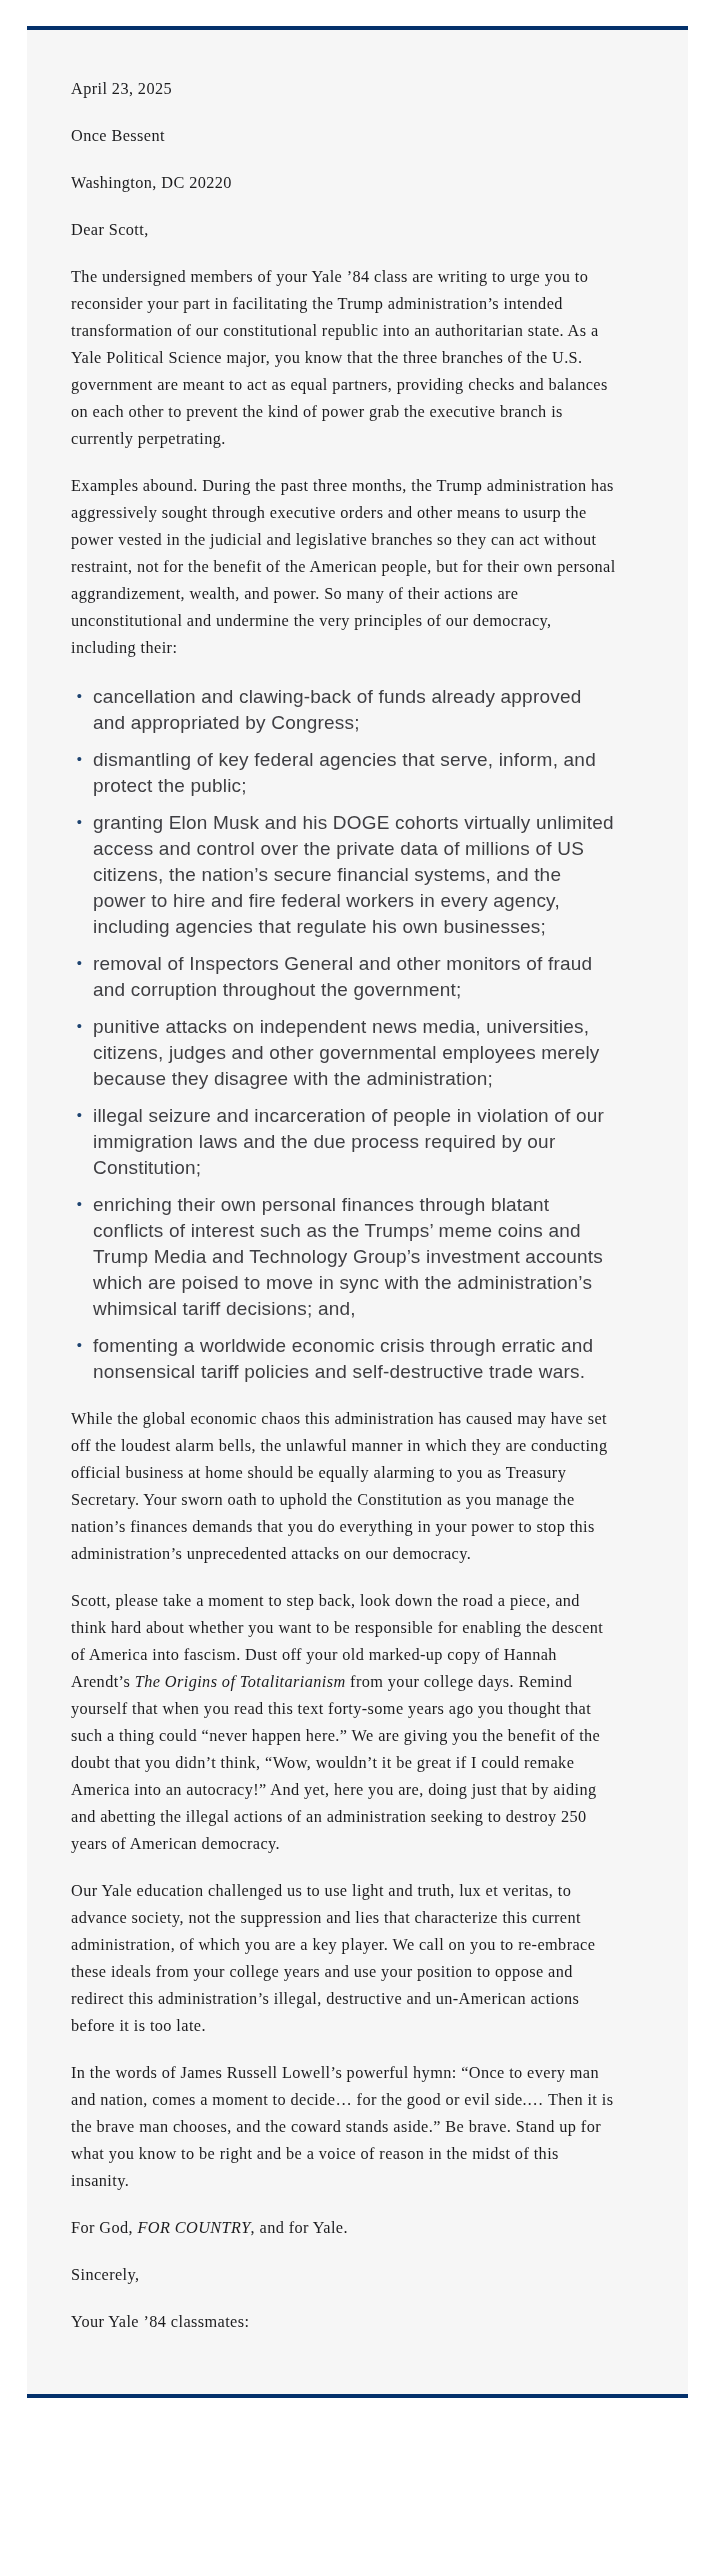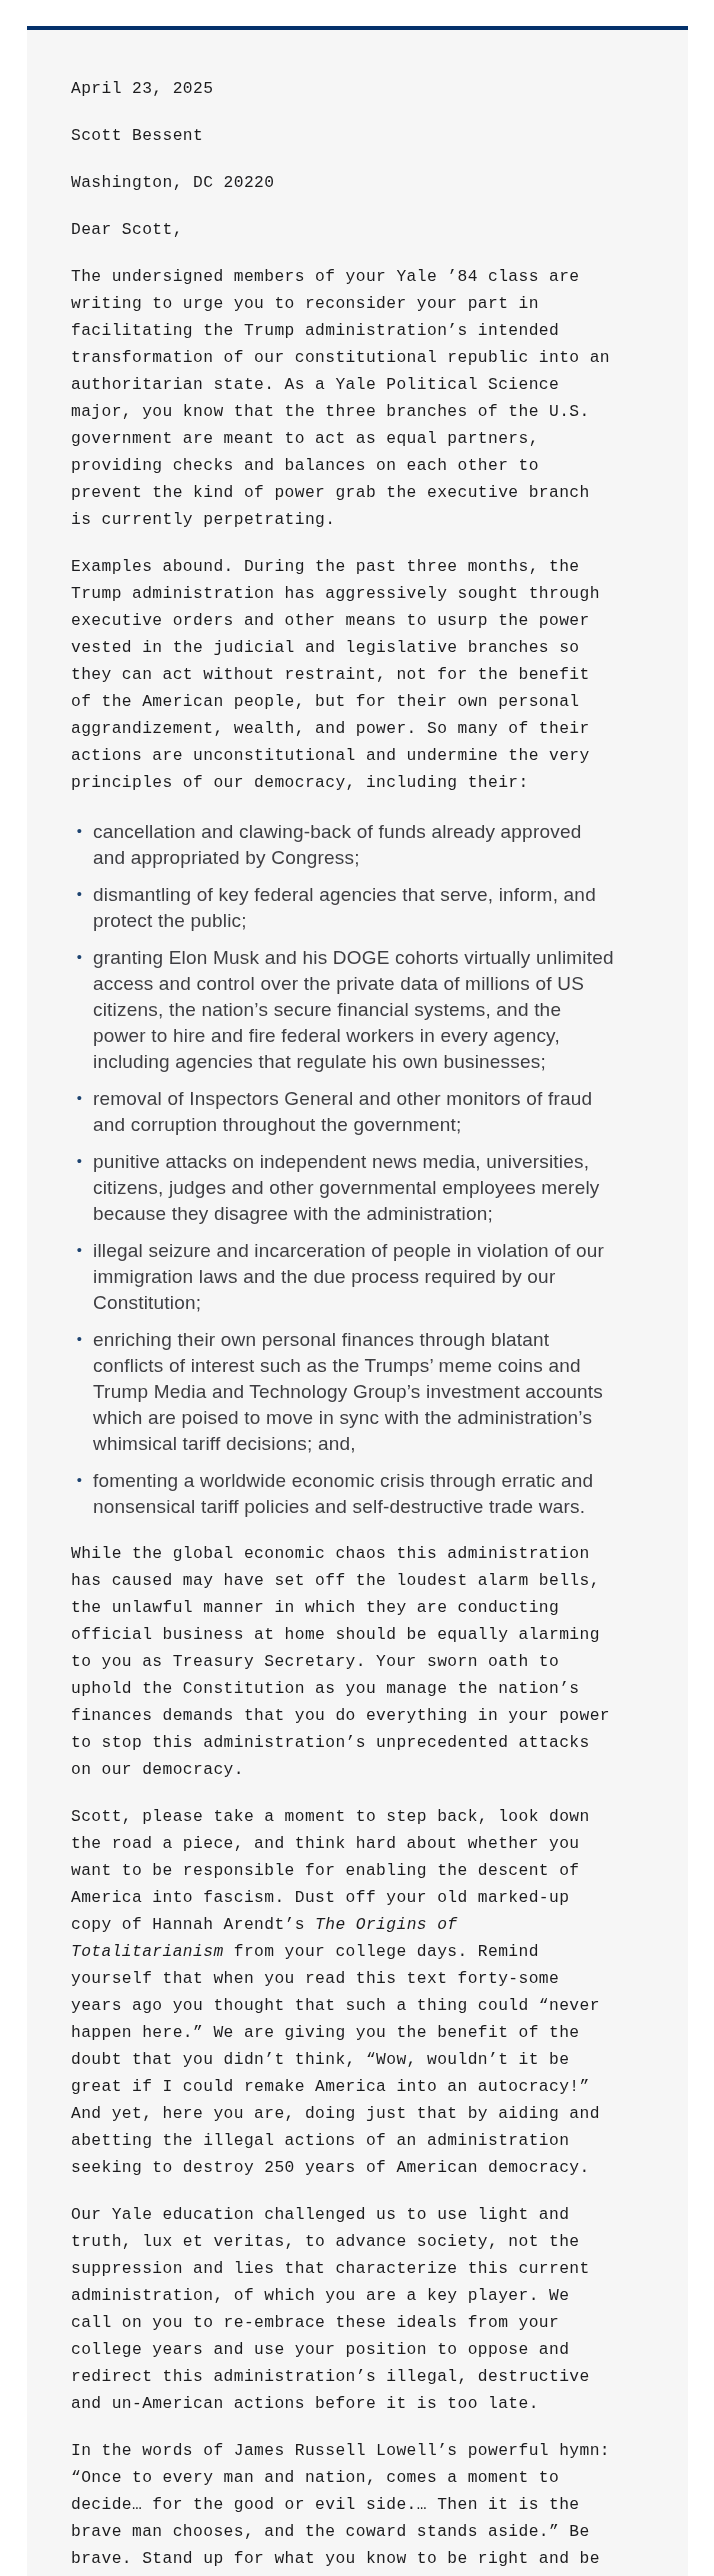--- a/index.html
+++ b/index.html
@@ -18,21 +18,21 @@
   }
   .panel {
     width: 661px;
     margin: 0 auto;
     box-sizing: border-box;
     background: var(--panel, #f6f6f6);
     padding: 45px 44px 39px 44px;
   }
   .content { max-width: 548px; }
   p.line {
-    font-family: Liberation Mono, monospace;
+    font-family: Liberation Serif, serif;
     font-size: 16.3px;
     line-height: 27px;
     letter-spacing: 0.4px;
     color: var(--ink, #1c1c1e);
     margin: 0 0 20px 0;
   }
   p.line em { font-style: italic; }
   ul.grievances {
     list-style: none;
     margin: 23px 0 20px 0;
@@ -59,41 +59,42 @@
 </style>
 </head>
 <body>
 
 <div class="page">
   <div class="rule"></div>
   <div class="panel">
     <div class="content">
       <p class="line">April 23, 2025</p>
       <div id="recipient">
-          <p class="line">Scott Bessent</p>
+          <p class="line">Once Bessent</p>
           <p class="line">Washington, DC 20220</p>
         </div>
       <p class="line">Dear Scott,</p>
       <div id="body">
           <p class="line"><span>The undersigned members of your Yale ’84 class are writing to urge you to reconsider your part in facilitating the Trump administration’s intended transformation of our constitutional republic into an authoritarian state. As a Yale Political Science major, you know that the three branches of the U.S. government are meant to act as equal partners, providing checks and balances on each other to prevent the kind of power grab the executive branch is currently perpetrating.</span></p>
           <p class="line"><span>Examples abound. During the past three months, the Trump administration has aggressively sought through executive orders and other means to usurp the power vested in the judicial and legislative branches so they can act without restraint, not for the benefit of the American people, but for their own personal aggrandizement, wealth, and power. So many of their actions are unconstitutional and undermine the very principles of our democracy, including their:</span></p>
           <ul class="grievances">
             <li class="grievance">cancellation and clawing-back of funds already approved and appropriated by Congress;</li>
             <li class="grievance">dismantling of key federal agencies that serve, inform, and protect the public;</li>
             <li class="grievance">granting Elon Musk and his DOGE cohorts virtually unlimited access and control over the private data of millions of US citizens, the nation’s secure financial systems, and the power to hire and fire federal workers in every agency, including agencies that regulate his own businesses;</li>
             <li class="grievance">removal of Inspectors General and other monitors of fraud and corruption throughout the government;</li>
             <li class="grievance">punitive attacks on independent news media, universities, citizens, judges and other governmental employees merely because they disagree with the administration;</li>
             <li class="grievance">illegal seizure and incarceration of people in violation of our immigration laws and the due process required by our Constitution;</li>
             <li class="grievance">enriching their own personal finances through blatant conflicts of interest such as the Trumps’ meme coins and Trump Media and Technology Group’s investment accounts which are poised to move in sync with the administration’s whimsical tariff decisions; and,</li>
             <li class="grievance">fomenting a worldwide economic crisis through erratic and nonsensical tariff policies and self-destructive trade wars.</li>
           </ul>
           <p class="line"><span>While the global economic chaos this administration has caused may have set off the loudest alarm bells, the unlawful manner in which they are conducting official business at home should be equally alarming to you as Treasury Secretary. Your sworn oath to uphold the Constitution as you manage the nation’s finances demands that you do everything in your power to stop this administration’s unprecedented attacks on our democracy.</span></p>
           <p class="line"><span>Scott, please take a moment to step back, look down the road a piece, and think hard about whether you want to be responsible for enabling the descent of America into fascism. Dust off your old marked-up copy of Hannah Arendt’s </span><em>The Origins of Totalitarianism</em><span> from your college days. Remind yourself that when you read this text forty-some years ago you thought that such a thing could “never happen here.” We are giving you the benefit of the doubt that you didn’t think, “Wow, wouldn’t it be great if I could remake America into an autocracy!” And yet, here you are, doing just that by aiding and abetting the illegal actions of an administration seeking to destroy 250 years of American democracy.</span></p>
           <p class="line"><span>Our Yale education challenged us to use light and truth, lux et veritas, to advance society, not the suppression and lies that characterize this current administration, of which you are a key player. We call on you to re-embrace these ideals from your college years and use your position to oppose and redirect this administration’s illegal, destructive and un-American actions before it is too late.</span></p>
           <p class="line"><span>In the words of James Russell Lowell’s powerful hymn: “Once to every man and nation, comes a moment to decide… for the good or evil side.… Then it is the brave man chooses, and the coward stands aside.” Be brave. Stand up for what you know to be right and be a voice of reason in the midst of this insanity.</span></p>
+          <p class="line"><span>For God, </span><em>FOR COUNTRY</em><span>, and for Yale.</span></p>
         </div>
       <p class="line">Sincerely,</p>
       <p class="line">Your Yale ’84 classmates:</p>
     </div>
   </div>
   <div class="rule"></div>
 </div>
 
 
 </body></html>

